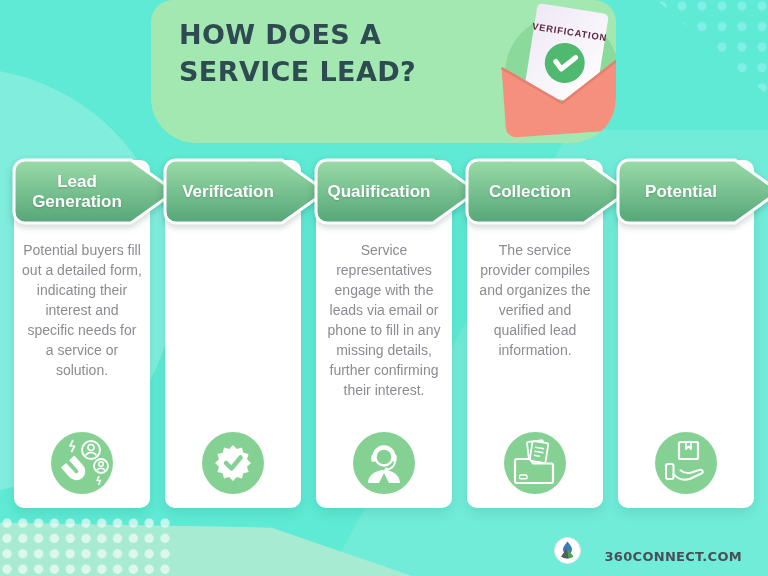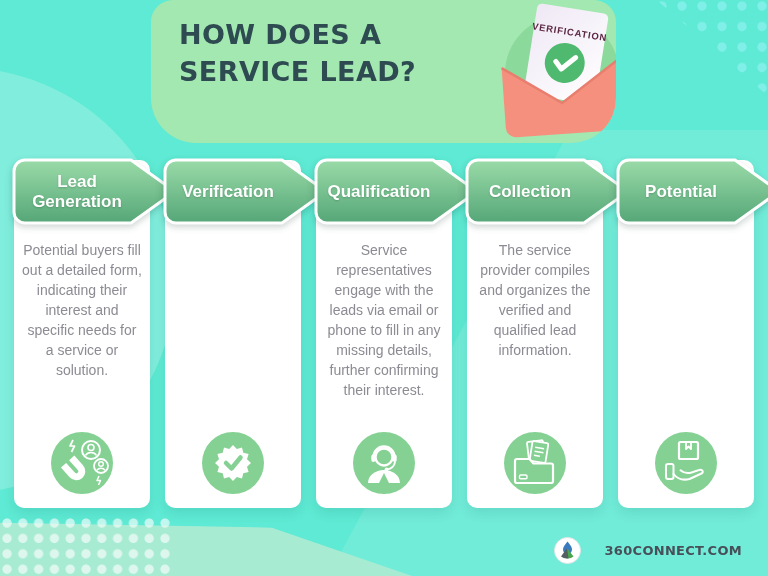--- a/index.html
+++ b/index.html
@@ -36,21 +36,21 @@
   .hdr-svg{position:absolute;left:-3px;top:-3px;filter:drop-shadow(0 3px 3px rgba(0,40,30,0.18));}
   .hdr-label{position:absolute;left:0;top:0;width:126px;height:64px;display:flex;align-items:center;
         justify-content:center;text-align:center;color:#ffffff;font-weight:700;font-size:17px;
         line-height:20px;text-shadow:0 1px 2px rgba(0,0,0,0.18);}
   .desc{position:absolute;left:8px;right:8px;top:80px;text-align:center;color:#8B8B93;
         font-size:14px;line-height:20px;}
   .icon-wrap{position:absolute;left:50%;bottom:14px;transform:translateX(-50%);width:62px;height:62px;
         border-radius:50%;background:#85D193;display:flex;align-items:center;justify-content:center;}
 
   
-  .footer{position:absolute;right:26px;bottom:12px;display:flex;align-items:center;gap:24px;}
+  .footer{position:absolute;right:26px;bottom:12px;display:flex;align-items:flex-end;gap:24px;}
   .footer-text{font-family:"DejaVu Sans",sans-serif;font-weight:700;font-size:13px;
         letter-spacing:0.3px;color:#474F58;}
 </style>
 </head>
 <body>
 
 <svg width="0" height="0" style="position:absolute">
   <defs>
     <linearGradient id="hgrad" x1="0" y1="0" x2="0" y2="1">
       <stop offset="0" stop-color="#9ADBA8"></stop>

